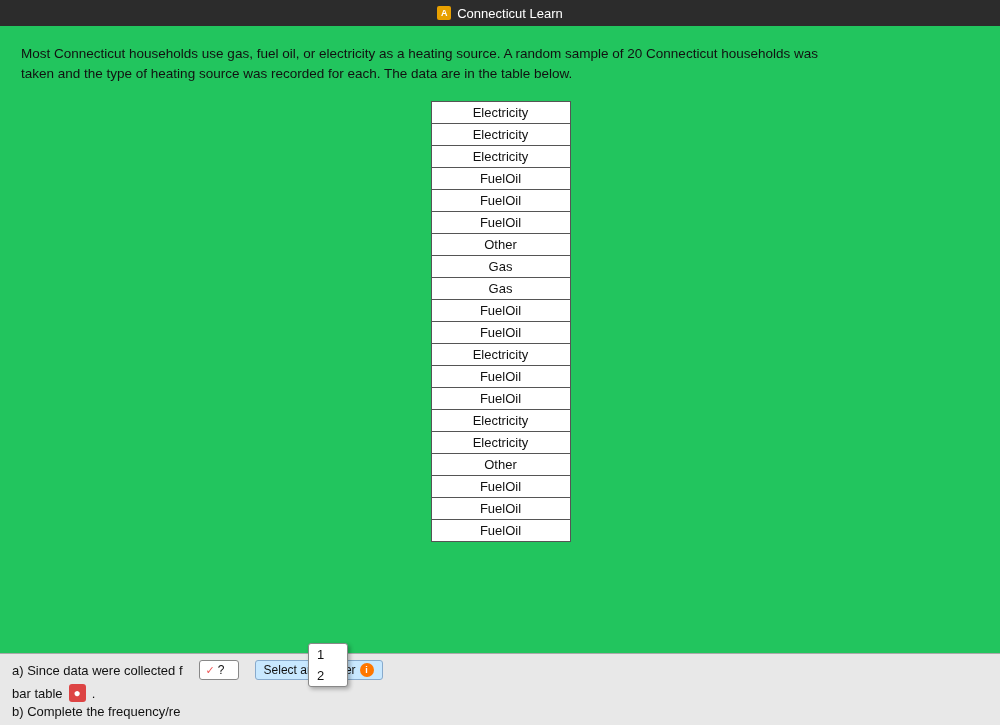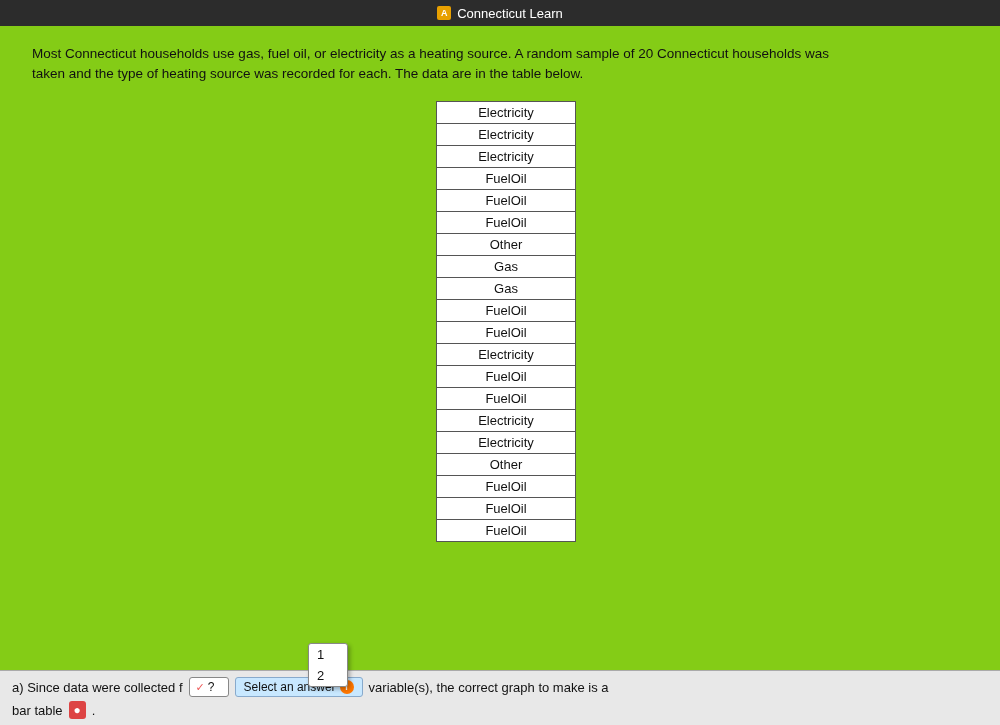--- a/index.html
+++ b/index.html
@@ -33,22 +33,22 @@
       display: inline-flex;
       align-items: center;
       justify-content: center;
       font-size: 9px;
       color: white;
       font-weight: bold;
     }
 
     
     .main-content {
-      background: #84cc16;
-      padding: 18px 20px 0 32px;
+      background: #22c55e;
+      padding: 18px 20px 0 21px;
       height: calc(725px - 26px);
       position: relative;
     }
 
     
     .problem-text {
       font-size: 13.5px;
       line-height: 1.5;
       color: #111;
       margin-bottom: 16px;
@@ -82,21 +82,21 @@
       left: 0;
       right: 0;
       background: #e8e8e8;
       border-top: 1px solid #aaa;
       padding: 6px 12px;
     }
 
     .question-a {
       display: flex;
       align-items: center;
-      gap: 6px;
+      gap: 16px;
       font-size: 13px;
       color: #111;
       margin-bottom: 4px;
     }
 
     .dropdown-box {
       background: white;
       border: 1px solid #888;
       border-radius: 3px;
       padding: 2px 6px;
@@ -272,31 +272,33 @@
         <span class="checkmark">✓</span>
         <span>?</span>
       </div>
 
       <div class="select-answer-btn">
         <span>Select an answer</span>
         <span class="info-icon">
           <span>i</span>
         </span>
       </div>
-      <span>variable(s), the correct graph to make is a</span>
     </div>
 
     <div class="question-a-sub">
       <span>bar table</span>
       <div class="small-dropdown">
         <span>●</span>
       </div>
       <span class="period-dot">.</span>
 
       <div class="dropdown-popup">
         <div class="dropdown-popup-item">1</div>
         <div class="dropdown-popup-item">2</div>
       </div>
     </div>
 
+    <div class="question-b">
+      <span>b) Complete the frequency/re</span>
+    </div>
   </div>
 
 </div>
 
 </body></html>

